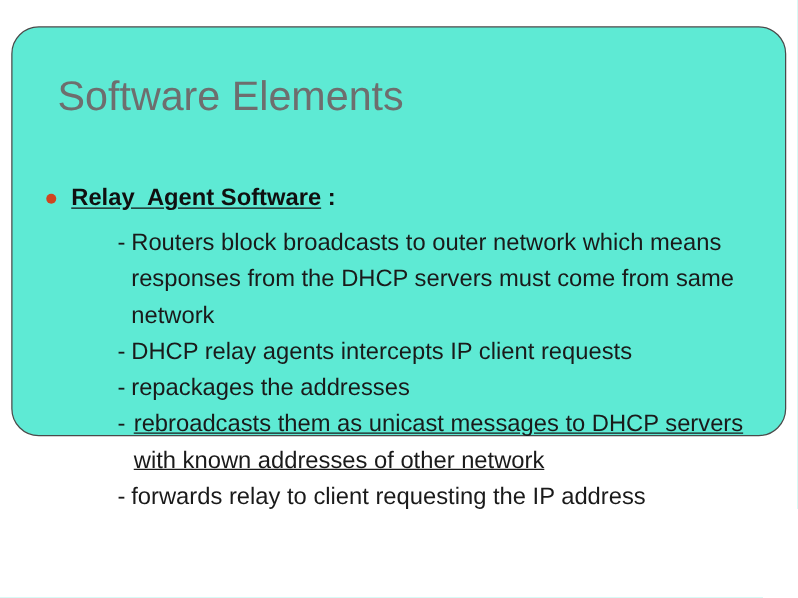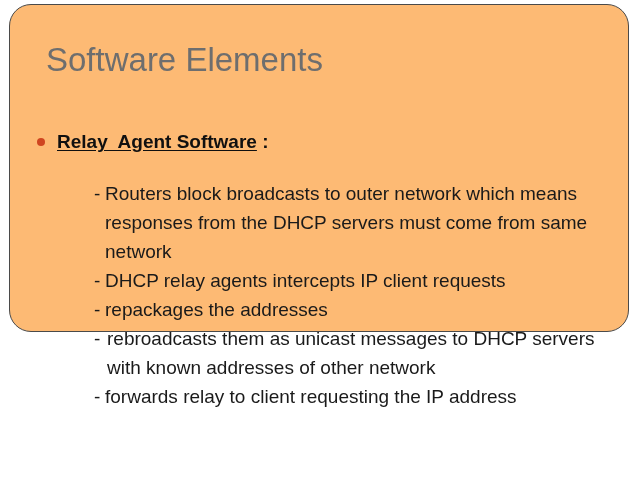--- a/index.html
+++ b/index.html
@@ -10,27 +10,27 @@
   body {
     width: 638px;
     height: 478px;
     font-family: "Liberation Sans", sans-serif;
     overflow: hidden;
   }
 
   #slide {
     position: absolute;
     left: 9px;
-    top: 4px;
+    top: 21px;
     width: 620px;
     height: 328px;
     box-sizing: border-box;
     border: 1px solid #4a4a4a;
     border-radius: 22px;
-    background: #fdba74;
+    background: #5eead4;
   }
 
   #slide-title {
     position: absolute;
     left: 36px;
     top: 36px;
     font-size: 33px;
     font-weight: 400;
     color: #6e6e6e;
     letter-spacing: 0px;
@@ -40,21 +40,21 @@
   #body-block {
     position: absolute;
     left: 0;
     top: 124px;
     width: 620px;
   }
 
   .bullet-row {
     position: relative;
     padding-left: 47px;
-    margin-bottom: 22px;
+    margin-bottom: 6px;
     height: 28px;
   }
   .bullet-dot {
     position: absolute;
     left: 27px;
     top: 9px;
     width: 8px;
     height: 8px;
     border-radius: 50%;
     background: #cf4520;
@@ -89,20 +89,21 @@
     left: 84px;
     top: 0;
   }
   .sub-item .sub-text {
     display: block;
     padding-left: 11px;
     max-width: 500px;
   }
   .sub-item.indent-cont .sub-text {
     padding-left: 13px;
+    text-decoration: underline;
   }
   .sub-item .cont-line {
     display: block;
   }
 </style>
 </head>
 <body>
 
 <div id="slide">
 

